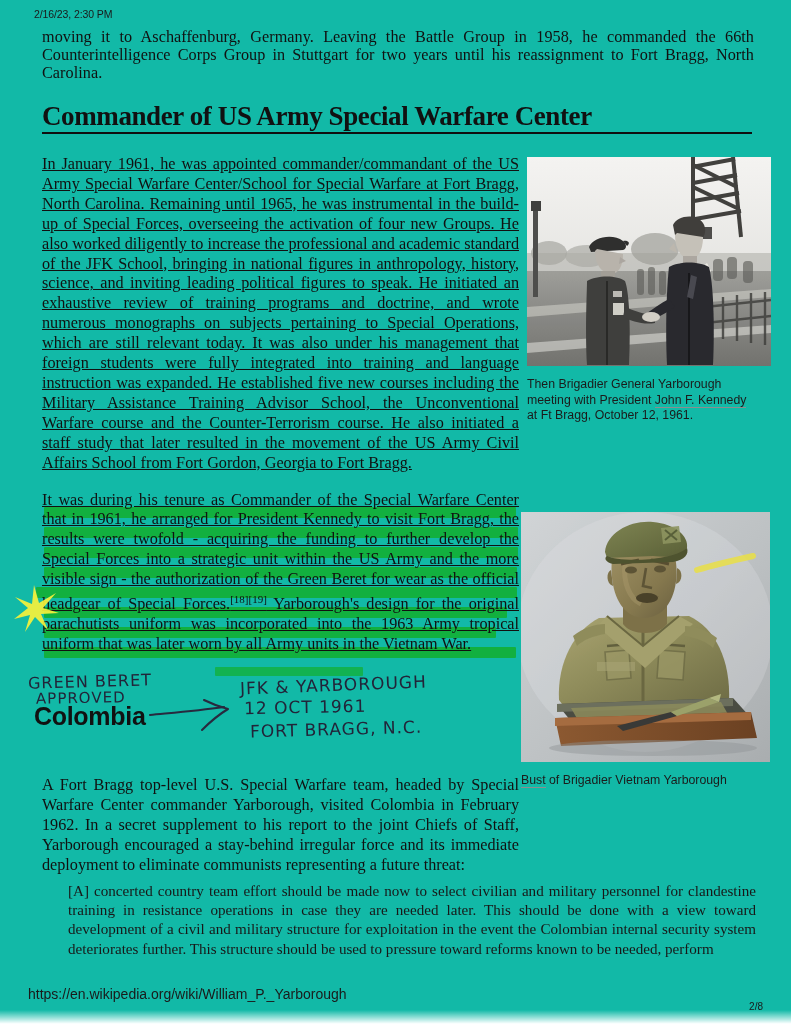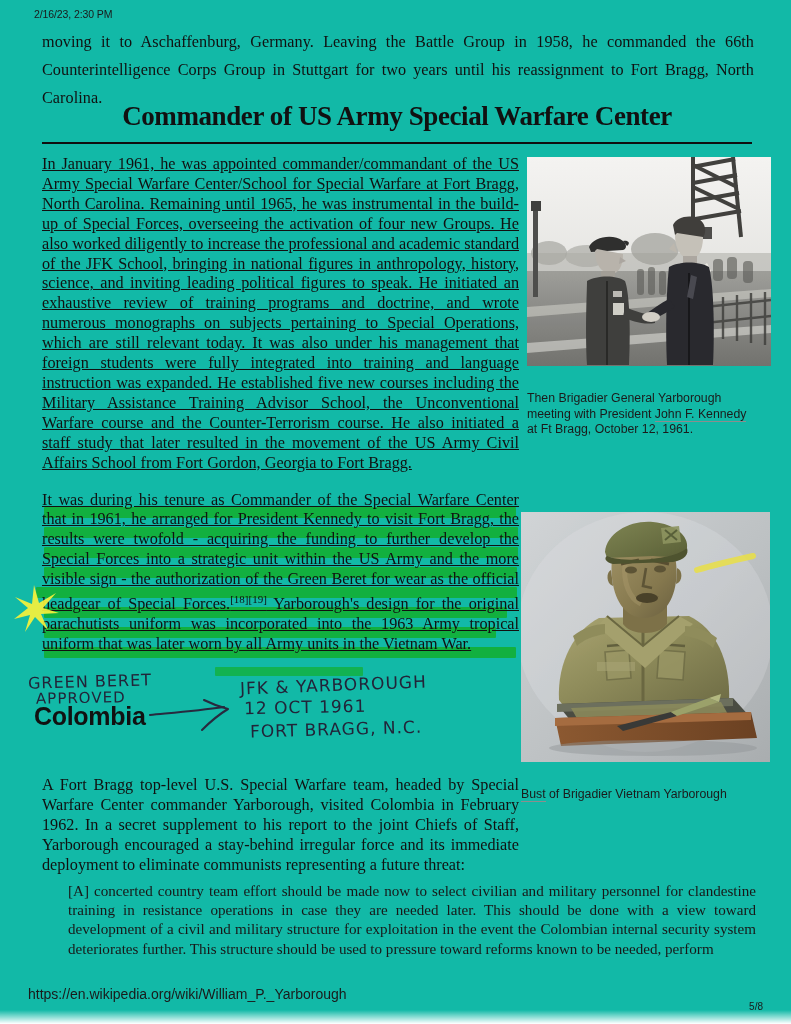--- a/index.html
+++ b/index.html
@@ -55,40 +55,39 @@
   .content {
     position: absolute;
     left: 42px;
     top: 28px;
     width: 712px;
   }
   p.body-text {
     margin: 0 0 0 0;
     text-align: justify;
     font-size: 16.2px;
-    line-height: 28px;
+    line-height: 18px;
     letter-spacing: 0.05px;
     word-spacing: 0.4px;
   }
   .u { border-bottom: 1px solid #8d8d8d; }
 
   
   .section-heading {
     position: absolute;
     left: 42px;
     top: 100px;
     width: 710px;
     font-size: 27px;
     font-weight: bold;
     letter-spacing: -0.4px;
     line-height: 32px;
     border-bottom: 2.5px solid #111;
-    padding-bottom: 10px;
+    padding-bottom: 0;
     font-family: "Liberation Serif", serif;
-    text-align: center;
   }
 
   
   .col-left {
     position: absolute;
     left: 42px;
     top: 155px;
     width: 477px;
   }
   .col-left p {
@@ -104,21 +103,21 @@
 
   
   .fig {
     position: absolute;
   }
   .caption {
     font-family: "Liberation Sans", sans-serif;
     font-size: 12.3px;
     line-height: 15.6px;
     color: #1d1d1d;
-    margin-top: 21px;
+    margin-top: 7px;
     width: 232px;
   }
 
   
   #photo-jfk {
     left: 527px; top: 157px;
     width: 244px; height: 209px;
   }
   
   #photo-bust {
@@ -480,16 +479,16 @@
       <path d="M176 58 C196 52 214 48 232 44" stroke="#e6dd46" stroke-width="6" fill="none" opacity="0.85" stroke-linecap="round"></path>
     </svg>
     <div class="caption"><span class="u">Bust</span><span> of Brigadier Vietnam Yarborough</span></div>
   </div>
 
   <div class="blockquote">
     <p>[A] concerted country team effort should be made now to select civilian and military personnel for clandestine training in resistance operations in case they are needed later. This should be done with a view toward development of a civil and military structure for exploitation in the event the Colombian internal security system deteriorates further. This structure should be used to pressure toward reforms known to be needed, perform</p>
   </div>
 
   <div class="print-footer-url">https://en.wikipedia.org/wiki/William_P._Yarborough</div>
-  <div class="print-footer-page">5/8</div>
+  <div class="print-footer-page">2/8</div>
 
   <div class="scan-fade"></div>
 </div>
 
 </body></html>

